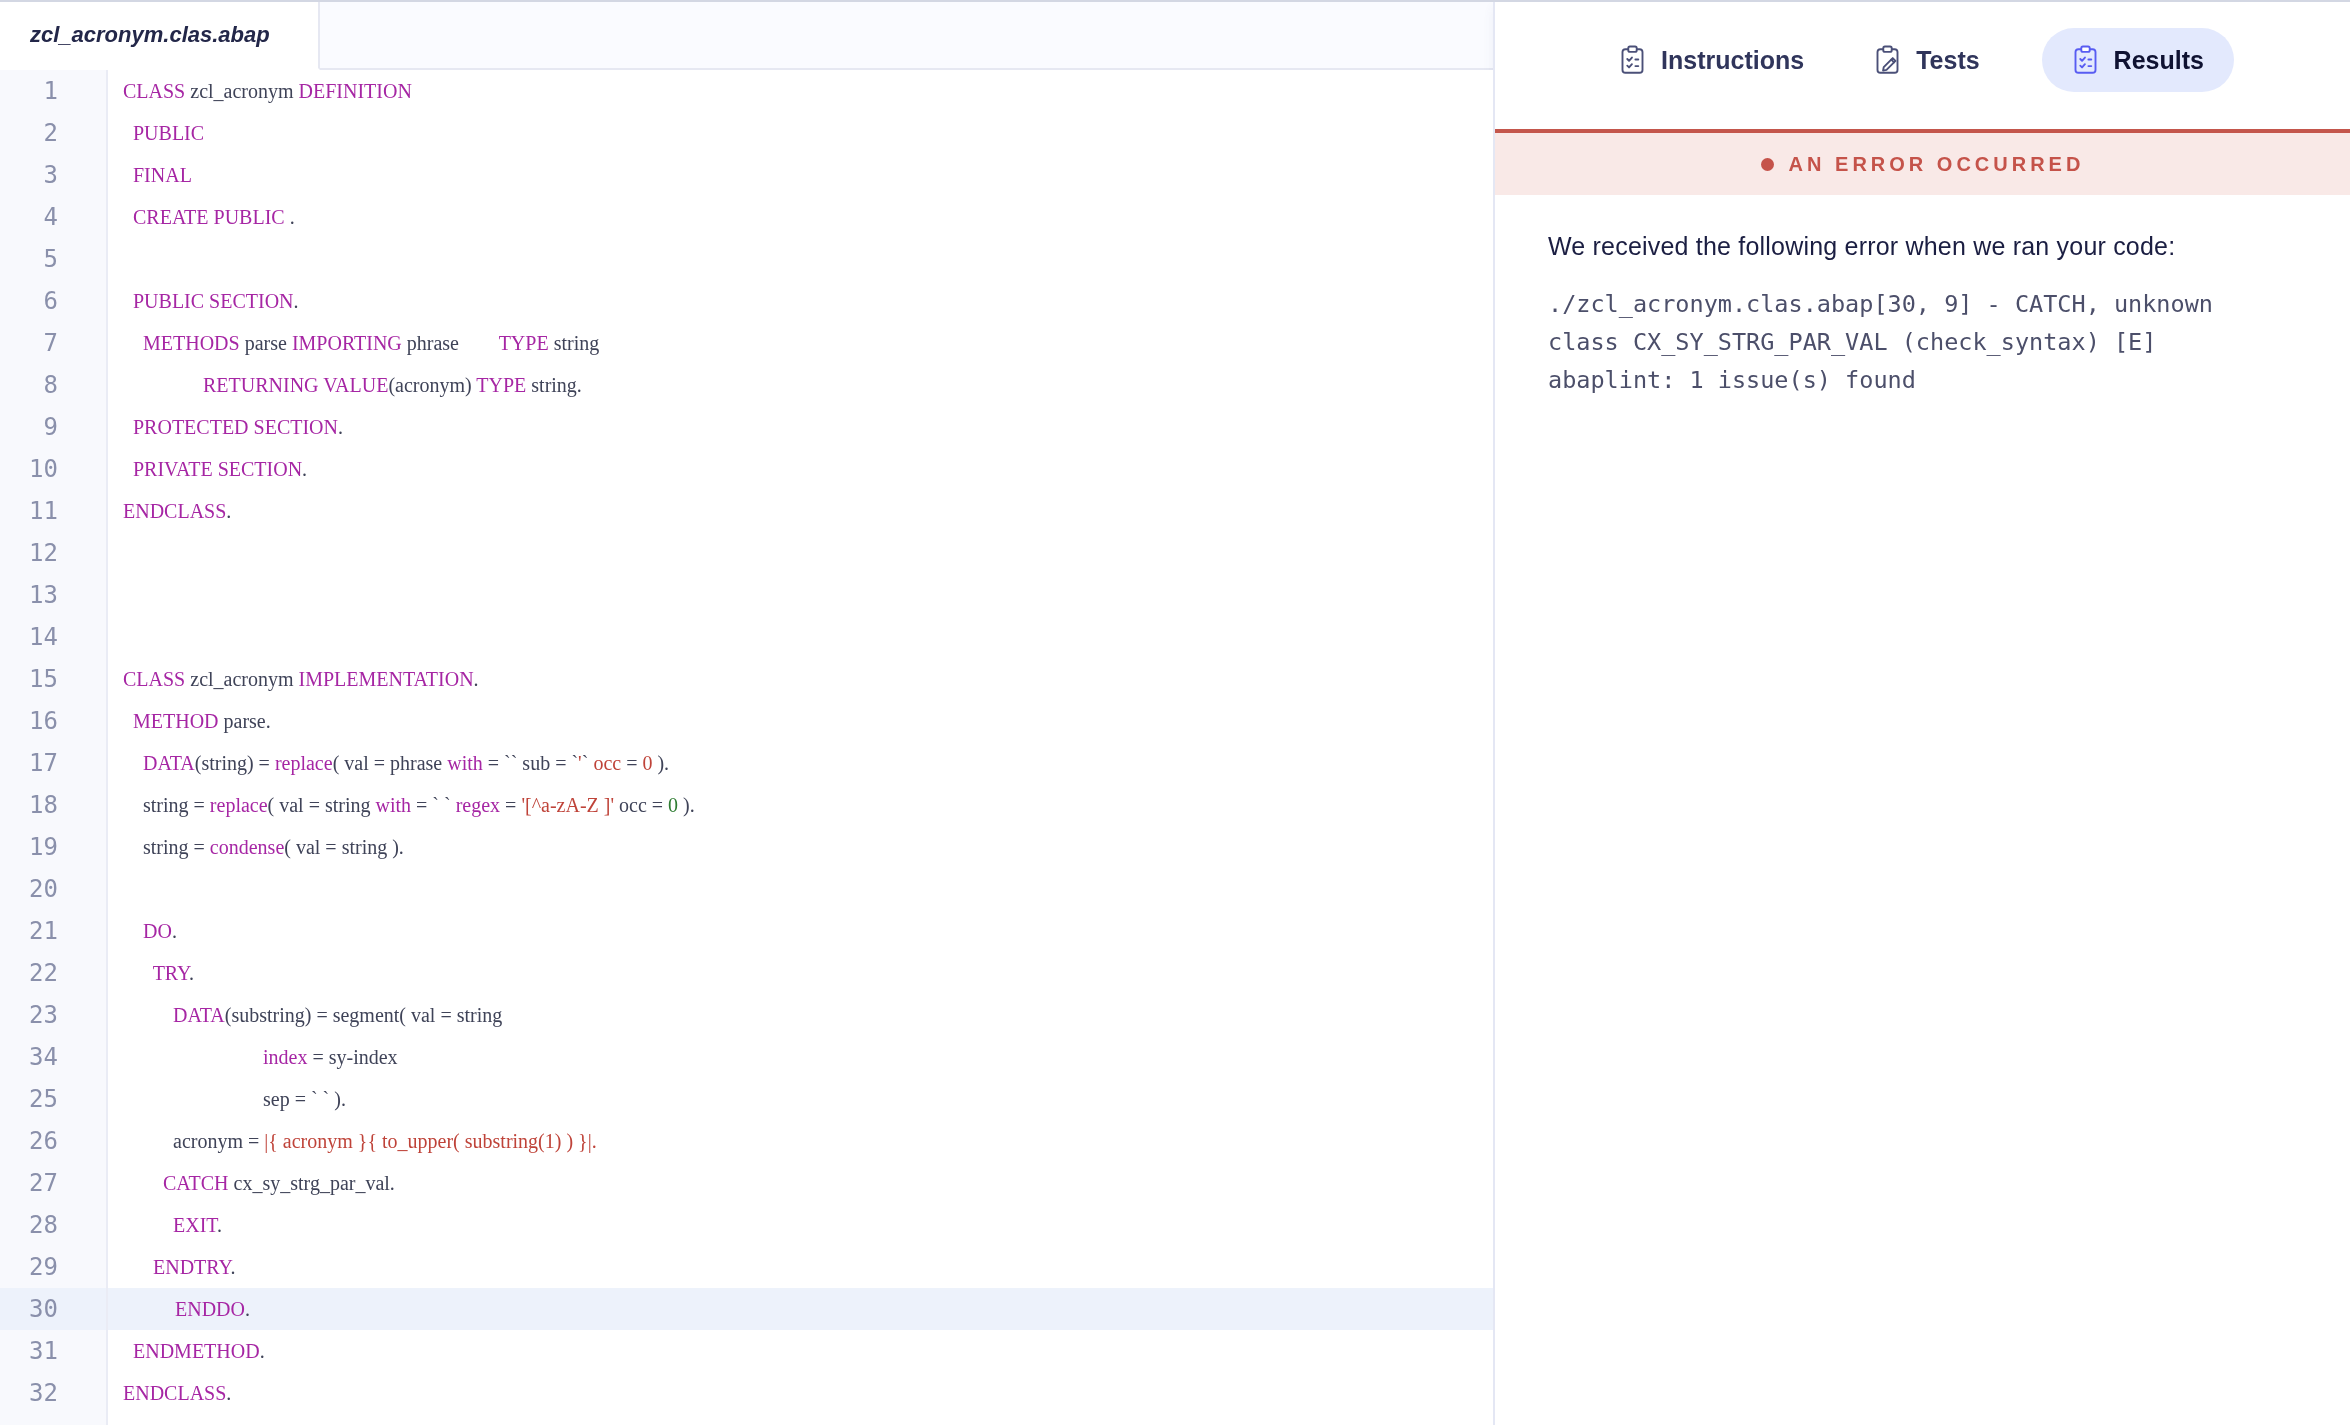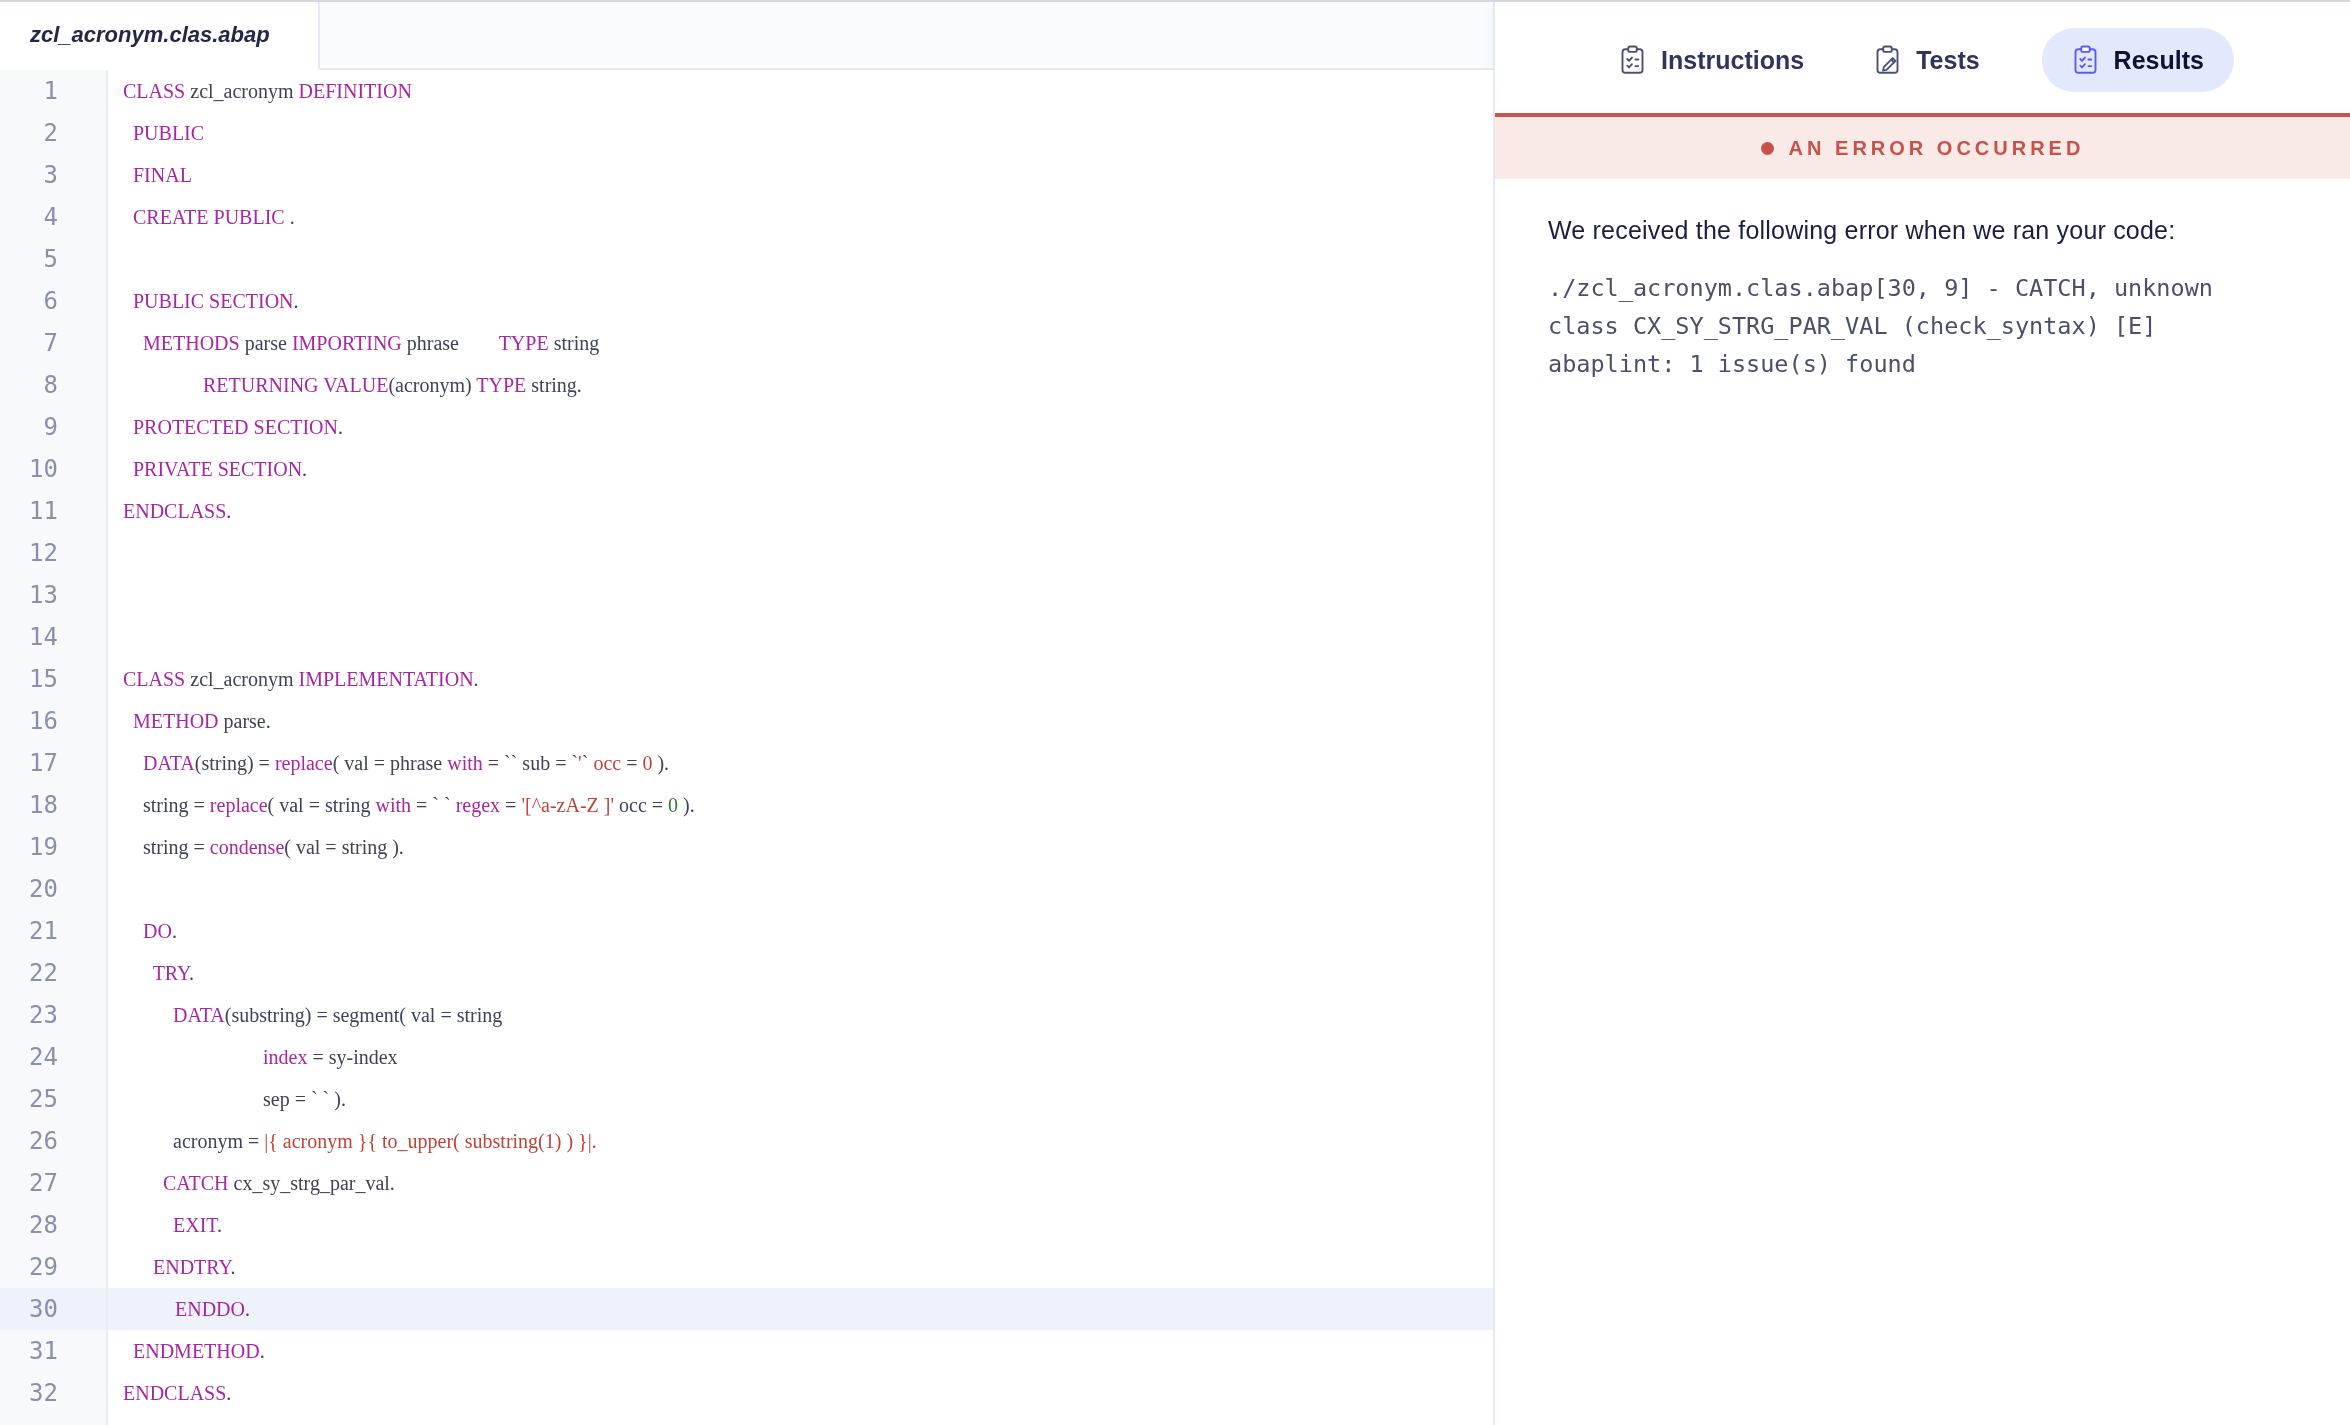--- a/index.html
+++ b/index.html
@@ -23,21 +23,21 @@
   .tk-kw{color:var(--kw);} .tk-id{color:var(--id);} .tk-str{color:var(--str);} .tk-num{color:var(--num);}
   
   .right-pane{flex:1;background:#fff;border-left:2px solid #e4e7f4;display:flex;flex-direction:column;
               box-shadow:-6px 0 10px -6px rgba(80,90,140,.08);}
   .panel-tabs{margin-top:26px;height:64px;flex:none;display:flex;align-items:center;justify-content:center;gap:54px;}
   .ptab{display:flex;align-items:center;gap:15px;font-size:25px;font-weight:600;color:#30355b;
         height:64px;padding:0 8px;cursor:pointer;white-space:nowrap;}
   .ptab .icon{display:flex;color:#4b5078;}
   .ptab.active{background:var(--pill);border-radius:999px;padding:0 30px;color:#0f1232;font-weight:700;}
   .ptab.active .icon{color:var(--accent);}
-  .error-banner{margin-top:21px;flex:none;border-top:4px solid #c4564c;background:#f9e9e7;height:62px;
+  .error-banner{margin-top:37px;flex:none;border-top:4px solid #c4564c;background:#f9e9e7;height:62px;
                 display:flex;align-items:center;justify-content:center;gap:15px;}
   .error-banner .label{color:var(--err);font-weight:700;font-size:20px;letter-spacing:4px;
                        font-family:"Liberation Sans",sans-serif;}
   .dot{width:13px;height:13px;border-radius:50%;background:var(--err);flex:none;}
   .error-body{padding:0 53px;}
   .error-heading{margin:37px 0 0;font-size:25px;font-weight:400;color:#1b1e42;letter-spacing:.2px;}
   .error-output{margin:24px 0 0;font-family:"DejaVu Sans Mono",monospace;font-size:23.5px;
                 line-height:38px;color:#4c4f6a;white-space:pre-wrap;max-width:782px;word-break:break-word;}
 </style>
 </head>
@@ -141,21 +141,21 @@
           </div>
           <div class="code-line">
             <div class="ln">22</div>
             <div class="lc"><span class="tk-id">      </span><span class="tk-kw">TRY</span><span class="tk-id">.</span></div>
           </div>
           <div class="code-line">
             <div class="ln">23</div>
             <div class="lc"><span class="tk-id">          </span><span class="tk-kw">DATA</span><span class="tk-id">(substring) = segment( val = string</span></div>
           </div>
           <div class="code-line">
-            <div class="ln">24</div>
+            <div class="ln">34</div>
             <div class="lc"><span class="tk-id">                            </span><span class="tk-kw">index</span><span class="tk-id"> = sy-index</span></div>
           </div>
           <div class="code-line">
             <div class="ln">25</div>
             <div class="lc"><span class="tk-id">                            sep = ` ` ).</span></div>
           </div>
           <div class="code-line">
             <div class="ln">26</div>
             <div class="lc"><span class="tk-id">          acronym = </span><span class="tk-str">|{ acronym }{ to_upper( substring(1) ) }|.</span></div>
           </div>

